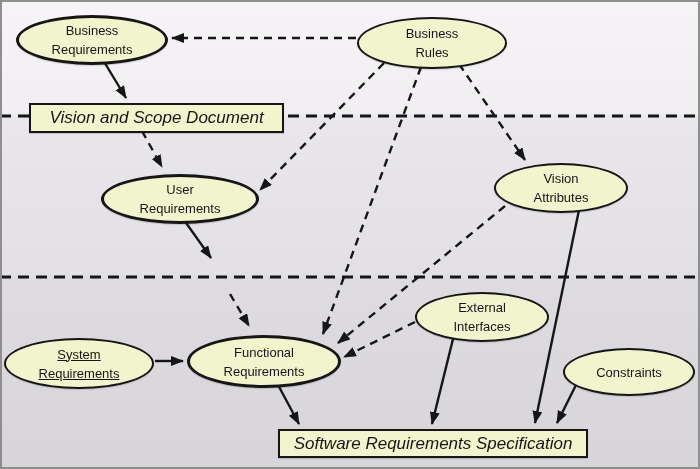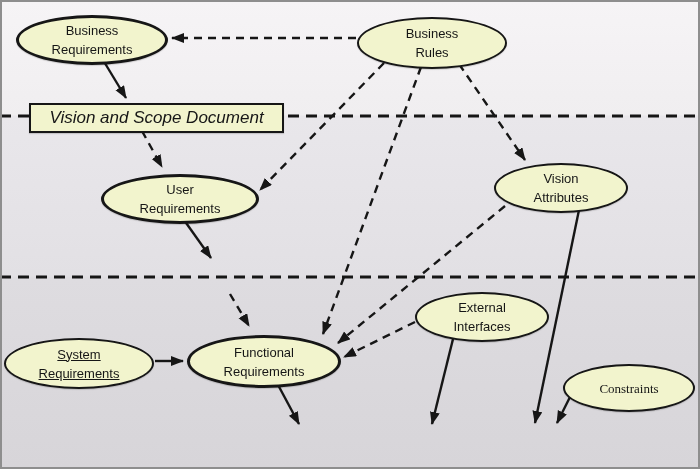--- a/index.html
+++ b/index.html
@@ -128,18 +128,19 @@
 
   <div class="node" style="left:2px; top:336px; width:150px; height:51px;text-decoration:underline;">System
 Requirements</div>
 
   <div class="node bold" style="left:185px; top:333px; width:154px; height:53px;">Functional
 Requirements</div>
 
   <div class="node" style="left:413px; top:290px; width:134px; height:50px;">External
 Interfaces</div>
 
-  <div class="node" style="left:561px; top:362px; width:132px; height:48px;font-family:Liberation Serif, serif;">Constraints</div>
+  <div class="node" style="left:561px; top:346px; width:132px; height:48px;">Constraints</div>
 
   <div class="doc" style="left:13px; top:101px; width:255px; height:30px;">Vision and Scope Document</div>
 
 
+  <div class="doc" style="left:262px; top:427px; width:310px; height:29px;">Software Requirements Specification</div>
 </div>
 
 </body></html>

